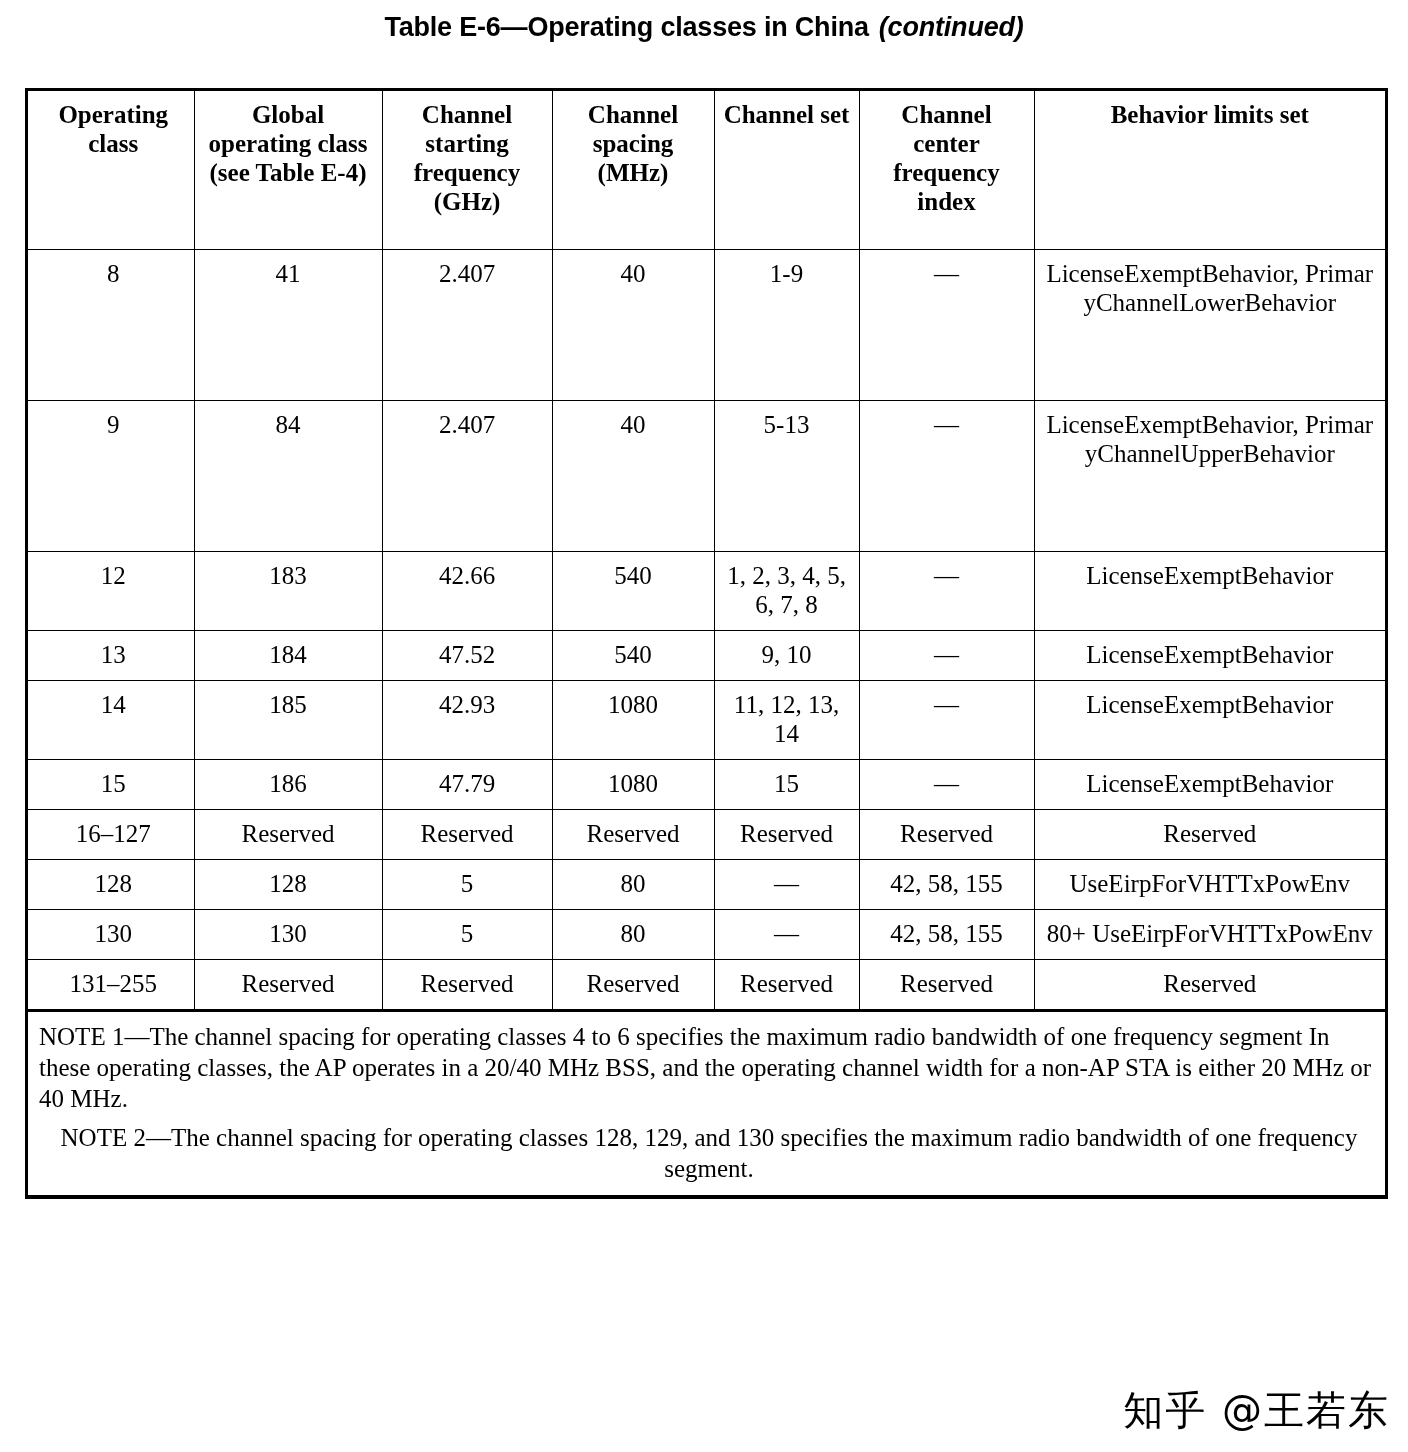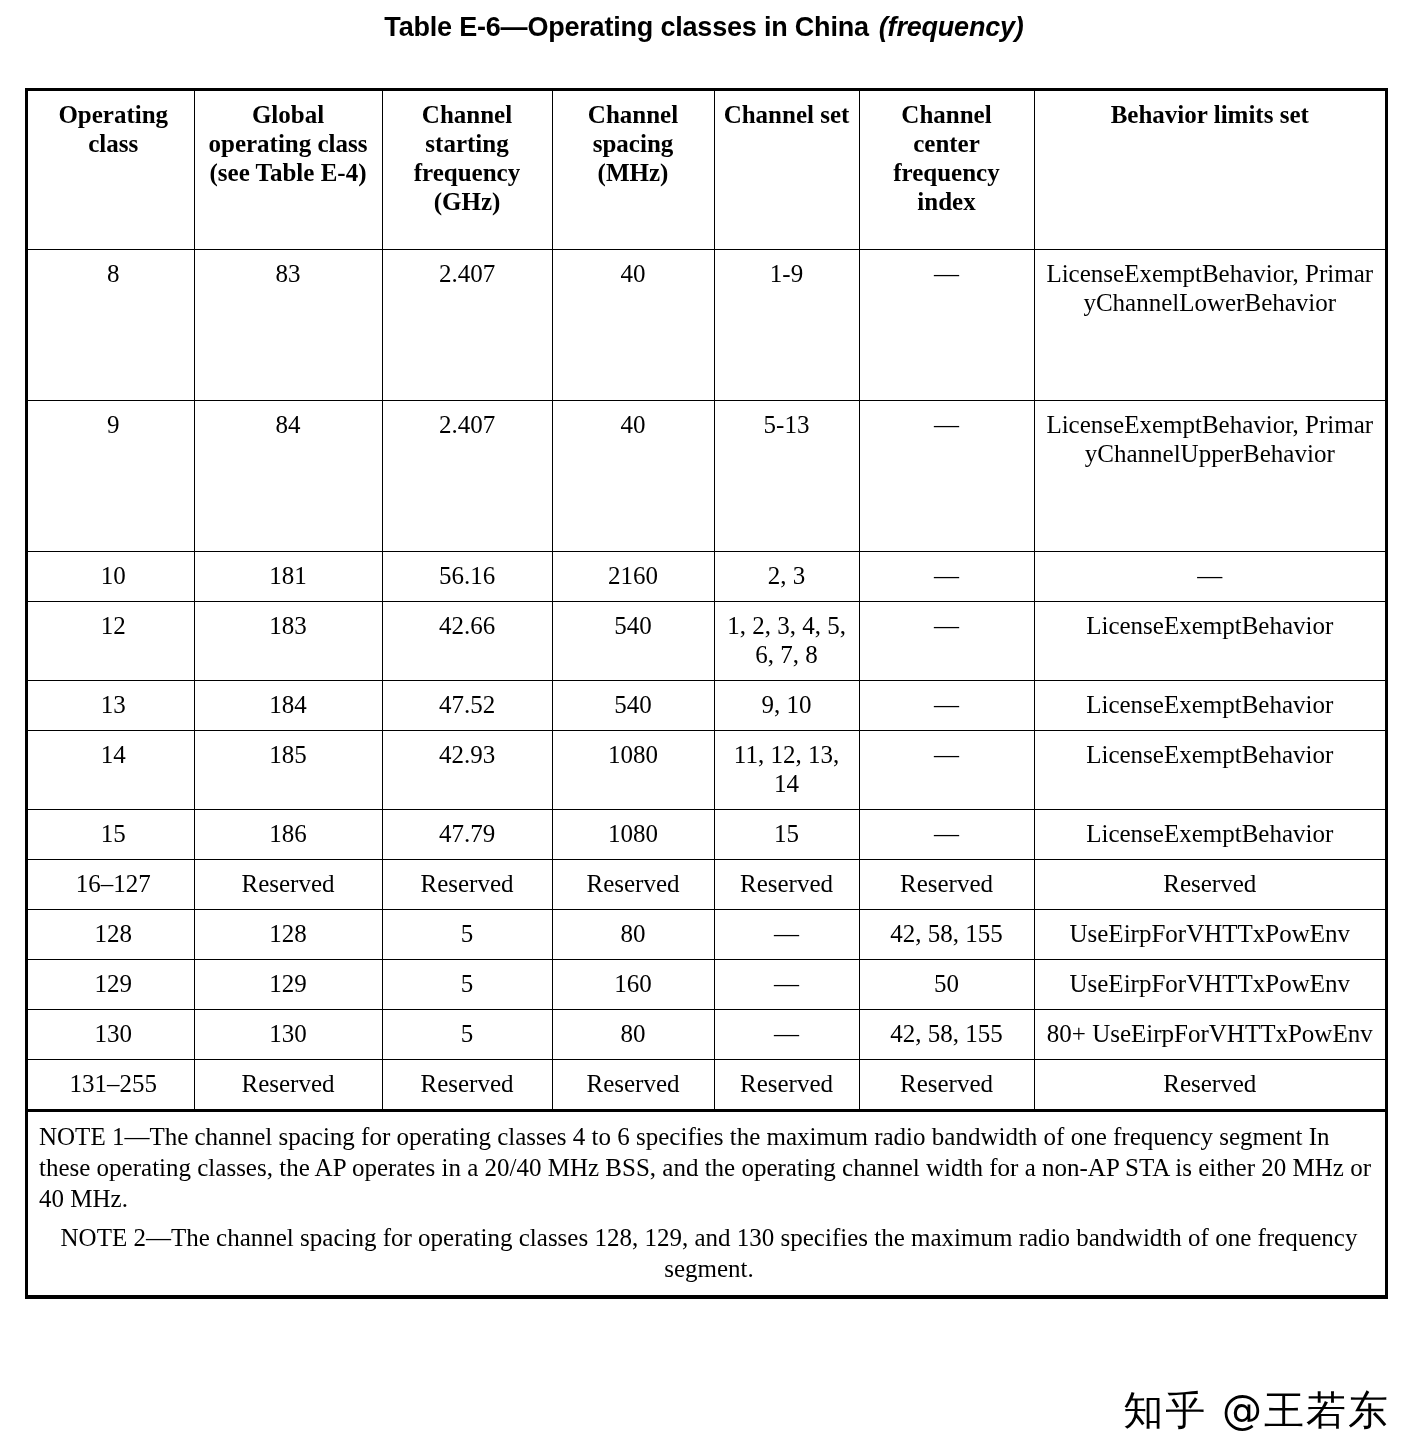--- a/index.html
+++ b/index.html
@@ -128,21 +128,21 @@
     letter-spacing: 2px;
     white-space: nowrap;
     pointer-events: none;
     z-index: 5;
   }
 </style>
 </head>
 <body>
 
 <div id="table-title">
-  <span>Table E-6—Operating classes in China</span><span class="continued">(frequency)</span>
+  <span>Table E-6—Operating classes in China</span><span class="continued">(continued)</span>
 </div>
 
 <div id="table-wrap">
   <table class="optable">
     <colgroup>
       <col class="c0">
         <col class="c1">
         <col class="c2">
         <col class="c3">
         <col class="c4">
@@ -157,47 +157,38 @@
         <th>Channel spacing (MHz)</th>
         <th>Channel set</th>
         <th>Channel center frequency index</th>
         <th class="hdr-behavior">Behavior limits set</th>
       </tr>
     </thead>
     <tbody>
 
       <tr>
         <td class="tall8">8</td>
-        <td>83</td>
+        <td>41</td>
         <td>2.407</td>
         <td>40</td>
         <td class="chanset">1-9</td>
         <td>—</td>
         <td class="behavior">LicenseExemptBehavior, PrimaryChannelLowerBehavior</td>
       </tr>
 
       <tr>
         <td class="tall9">9</td>
         <td>84</td>
         <td>2.407</td>
         <td>40</td>
         <td class="chanset">5-13</td>
         <td>—</td>
         <td class="behavior">LicenseExemptBehavior, PrimaryChannelUpperBehavior</td>
       </tr>
 
-      <tr>
-        <td>10</td>
-        <td>181</td>
-        <td>56.16</td>
-        <td>2160</td>
-        <td class="chanset">2, 3</td>
-        <td>—</td>
-        <td class="behavior">—</td>
-      </tr>
 
 
       <tr>
         <td>12</td>
         <td>183</td>
         <td>42.66</td>
         <td>540</td>
         <td class="chanset">1, 2, 3, 4, 5, 6, 7, 8</td>
         <td>—</td>
         <td class="behavior">LicenseExemptBehavior</td>
@@ -246,29 +237,20 @@
       <tr>
         <td>128</td>
         <td>128</td>
         <td>5</td>
         <td>80</td>
         <td class="chanset">—</td>
         <td>42, 58, 155</td>
         <td class="behavior">UseEirpForVHTTxPowEnv</td>
       </tr>
 
-      <tr>
-        <td>129</td>
-        <td>129</td>
-        <td>5</td>
-        <td>160</td>
-        <td class="chanset">—</td>
-        <td>50</td>
-        <td class="behavior">UseEirpForVHTTxPowEnv</td>
-      </tr>
 
       <tr>
         <td>130</td>
         <td>130</td>
         <td>5</td>
         <td>80</td>
         <td class="chanset">—</td>
         <td>42, 58, 155</td>
         <td class="behavior">80+ UseEirpForVHTTxPowEnv</td>
       </tr>

